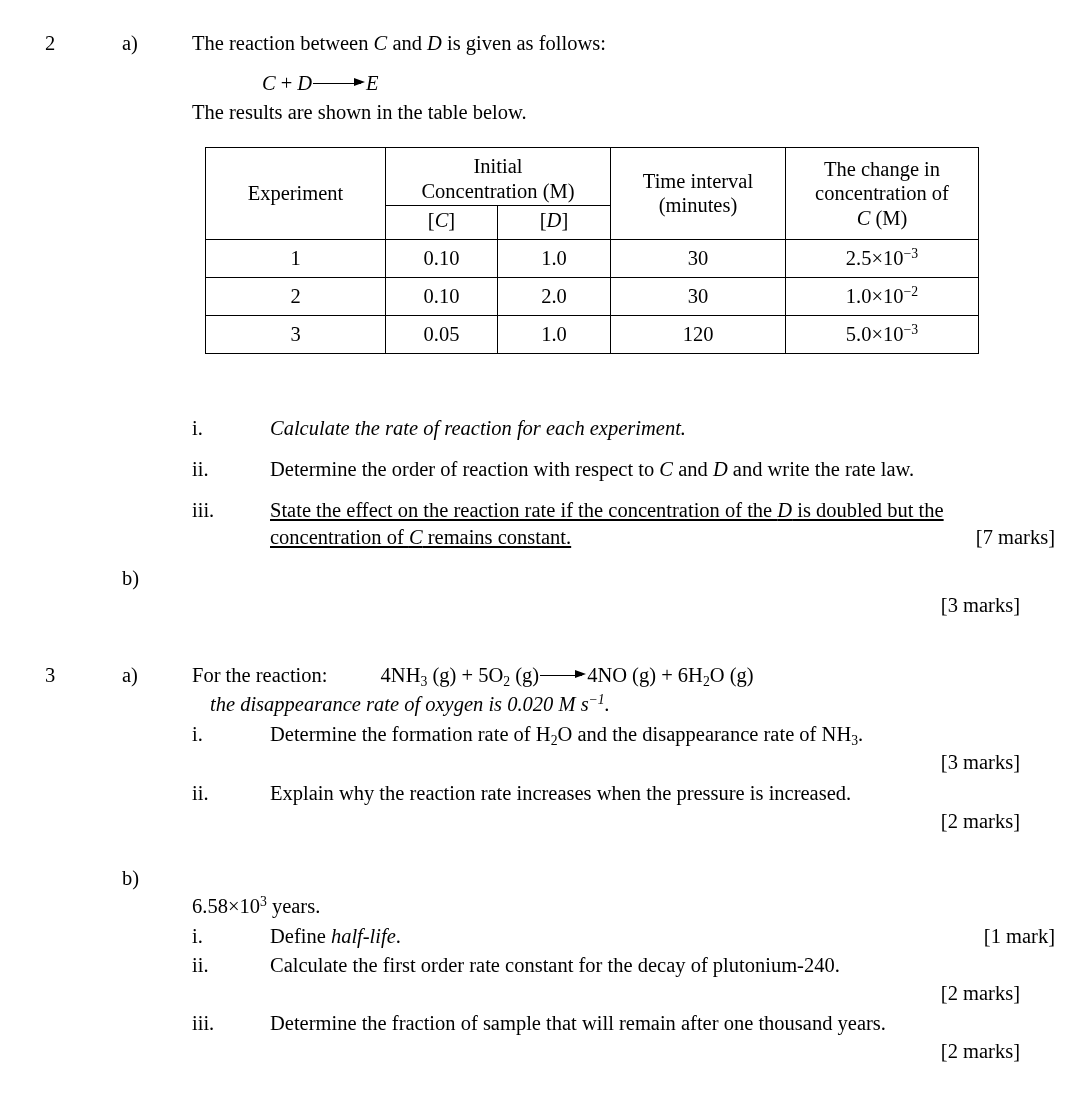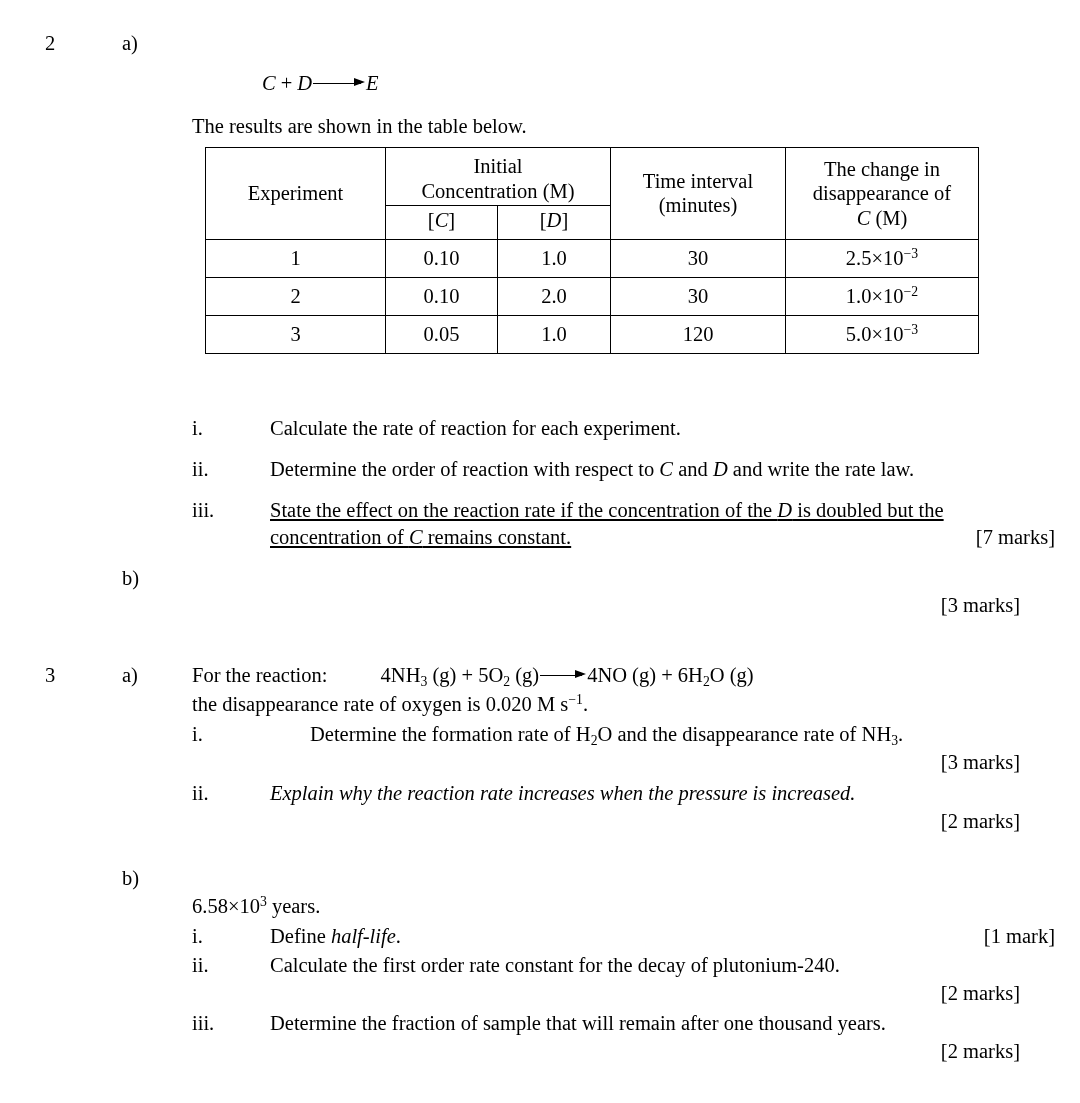--- a/index.html
+++ b/index.html
@@ -88,27 +88,30 @@
   .rowcell { height: 38px; }
 </style>
 </head>
 <body>
 
 <div class="page">
 
   <div class="qrow" style="left:45px; top:30px; width:1010px;">
     <div class="qnum">2</div>
     <div class="qlet">a)</div>
+    <div class="qbody">
+      <span>The reaction between </span><i>C</i><span> and </span><i>D</i><span> is given as follows:</span>
+    </div>
   </div>
 
   <div style="position:absolute; left:262px; top:70px;text-align:center;">
     <i>C</i><span style="padding:0 5px;">+</span><i>D</i><span class="arrow"><span class="shaft"></span><span class="head"></span></span><i>E</i>
   </div>
 
-  <div style="position:absolute; left:192px; top:113px;">The results are shown in the table below.</div>
+  <div style="position:absolute; left:192px; top:99px;">The results are shown in the table below.</div>
 
   <div class="tbl-wrap">
     <table class="data">
       <colgroup>
         <col class="col-exp">
           <col class="col-c">
           <col class="col-d">
           <col class="col-time">
           <col class="col-chg">
       </colgroup>
@@ -118,21 +121,21 @@
           <th colspan="2" class="nb-bottom" style="padding-top:6px;">
             <div>Initial</div>
             <div>Concentration (M)</div>
           </th>
           <th rowspan="2">
             <div>Time interval</div>
             <div>(minutes)</div>
           </th>
           <th rowspan="2">
             <div>The change in</div>
-            <div>disappearance of</div>
+            <div>concentration of</div>
             <div><i>C</i><span> (M)</span></div>
           </th>
         </tr>
         <tr>
           <th style="padding-bottom:6px;"><span>[</span><i>C</i><span>]</span></th>
           <th style="padding-bottom:6px;"><span>[</span><i>D</i><span>]</span></th>
         </tr>
       </thead>
       <tbody>
         <tr class="rowcell">
@@ -155,21 +158,21 @@
           <td>1.0</td>
           <td>120</td>
           <td><span>5.0×10</span><sup>−3</sup></td>
         </tr>
       </tbody>
     </table>
   </div>
 
   <div class="rrow" style="left:192px; top:415px; width:863px;">
     <div class="rnum">i.</div>
-    <div class="rbody" style="width:785px;">Calculate the rate of reaction for each experiment.</div>
+    <div class="rbody" style="width:785px;font-style:italic;">Calculate the rate of reaction for each experiment.</div>
   </div>
 
   <div class="rrow" style="left:192px; top:456px; width:863px;">
     <div class="rnum">ii.</div>
     <div class="rbody" style="width:785px;">Determine the order of reaction with respect to <i>C</i> and <i>D</i> and write the rate law.</div>
   </div>
 
   <div class="rrow" style="left:192px; top:497px; width:863px;">
     <div class="rnum">iii.</div>
     <div class="rbody" style="width:785px;text-decoration:underline;">
@@ -185,33 +188,33 @@
 
   <div class="qrow" style="left:45px; top:662px; width:1010px;">
     <div class="qnum">3</div>
     <div class="qlet">a)</div>
     <div class="qbody">
       <span>For the reaction:</span>
       <span style="display:inline-block; width:48px;"></span><span><span>4NH</span><sub>3</sub><span> (g) + 5O</span><sub>2</sub><span> (g)</span><span class="arrow short"><span class="shaft"></span><span class="head"></span></span><span>4NO (g) + 6H</span><sub>2</sub><span>O (g)</span></span>
     </div>
   </div>
 
-  <div style="position:absolute; left:192px; top:691px;">
+  <div style="position:absolute; left:210px; top:691px;font-style:italic;">
     <span>the disappearance rate of oxygen is 0.020 M s</span><sup>−1</sup><span>.</span>
   </div>
 
   <div class="rrow" style="left:192px; top:721px; width:863px;">
     <div class="rnum">i.</div>
-    <div class="rbody" style="width:785px;margin-left:40px;"><span>Determine the formation rate of H</span><sub>2</sub><span>O and the disappearance rate of NH</span><sub>3</sub><span>.</span></div>
+    <div class="rbody" style="width:785px;"><span>Determine the formation rate of H</span><sub>2</sub><span>O and the disappearance rate of NH</span><sub>3</sub><span>.</span></div>
   </div>
   <div class="marks-line" style="position:absolute; left:45px; top:749px; width:975px;">[3 marks]</div>
 
   <div class="rrow" style="left:192px; top:780px; width:863px;">
     <div class="rnum">ii.</div>
-    <div class="rbody" style="width:785px;font-style:italic;">Explain why the reaction rate increases when the pressure is increased.</div>
+    <div class="rbody" style="width:785px;">Explain why the reaction rate increases when the pressure is increased.</div>
   </div>
   <div class="marks-line" style="position:absolute; left:45px; top:808px; width:975px;">[2 marks]</div>
 
   <div class="qrow" style="left:45px; top:865px; width:1010px;">
     <div class="qnum"></div>
     <div class="qlet">b)</div>
   </div>
   <div style="position:absolute; left:192px; top:893px;">
     <span>6.58×10</span><sup>3</sup><span> years.</span>
   </div>

